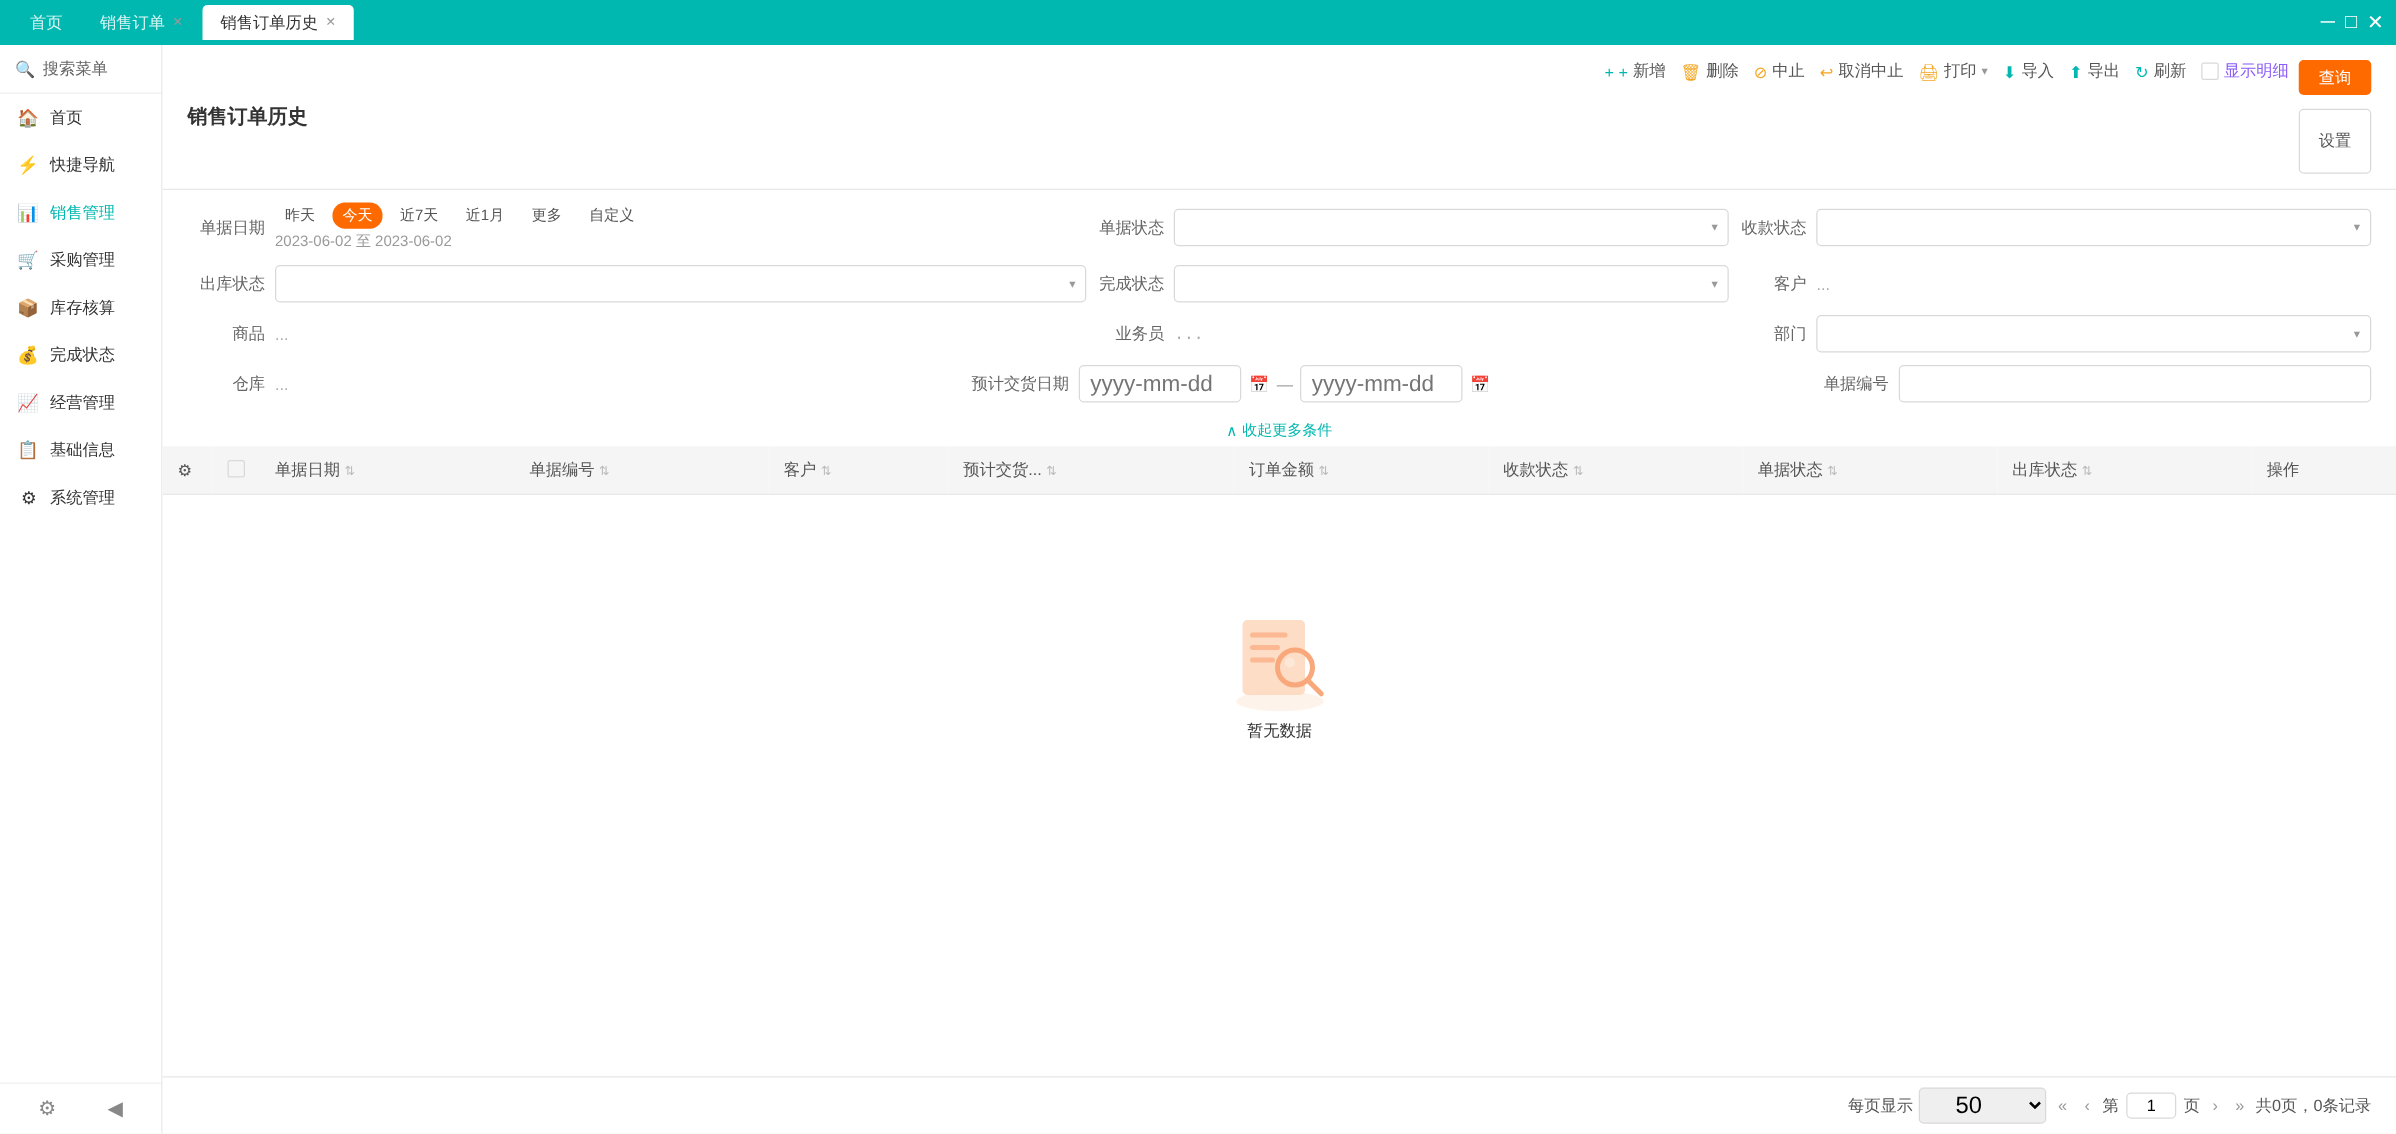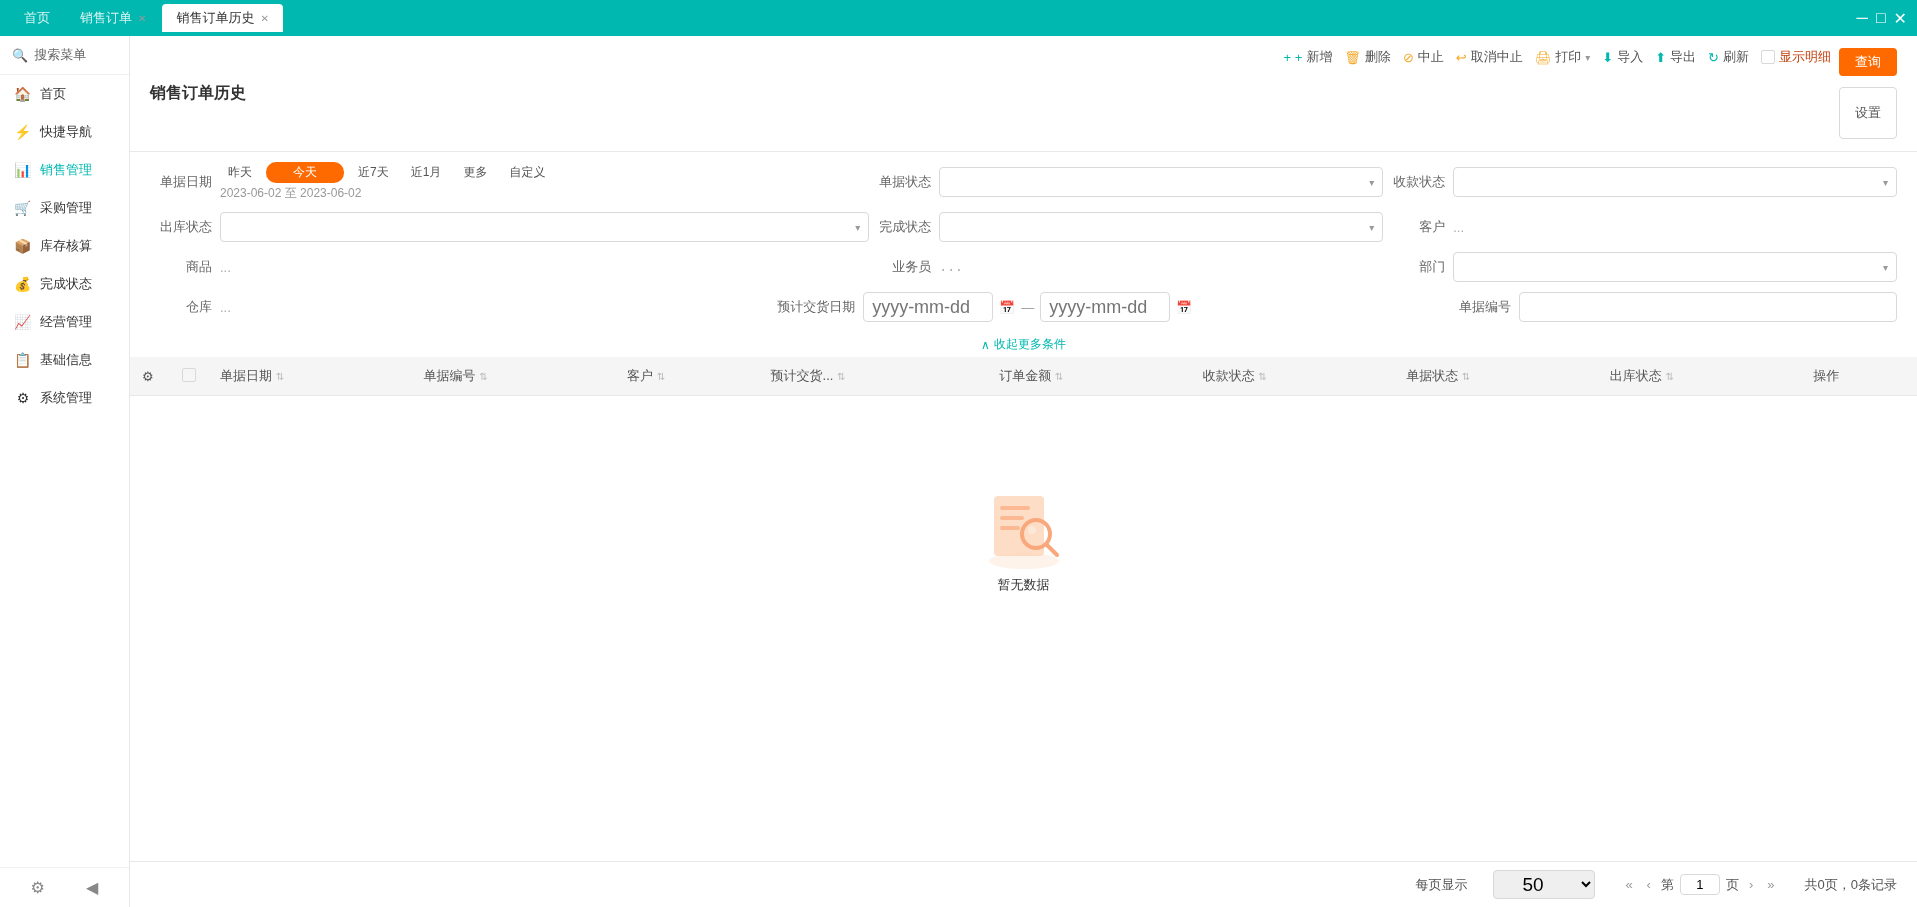--- a/index.html
+++ b/index.html
@@ -29,48 +29,48 @@
     
     .main { flex: 1; display: flex; flex-direction: column; overflow: hidden; background: #f5f5f5; }
 
     
     .page-header { background: #fff; padding: 12px 20px; border-bottom: 1px solid #e8e8e8; display: flex; align-items: center; justify-content: space-between; flex-shrink: 0; }
     .page-title { font-size: 16px; font-weight: 600; color: #333; }
     .toolbar-btn { display: flex; align-items: center; gap: 4px; font-size: 13px; color: #555; cursor: pointer; }
     .toolbar-btn .icon { color: #00b8b0; }
     .query-btn { background: #ff6a00; color: white; border: none; border-radius: 4px; padding: 5px 16px; cursor: pointer; font-size: 13px; }
     .settings-btn { background: #fff; color: #555; border: 1px solid #d9d9d9; border-radius: 4px; padding: 16px 12px; cursor: pointer; font-size: 13px; margin-top: 4px; }
-    .display-check { display: flex; align-items: center; gap: 4px; font-size: 13px; color: #c2410c; cursor: pointer; justify-content: center; }
+    .display-check { display: flex; align-items: center; gap: 4px; font-size: 13px; color: #8b5cf6; cursor: pointer; justify-content: center; }
     .filter-row { display: flex; align-items: center; margin-bottom: 10px; gap: 0; }
     .filter-row:last-child { margin-bottom: 0; }
     .filter-item { display: flex; align-items: center; flex: 1; min-width: 0; }
     .filter-label { color: #666; font-size: 13px; white-space: nowrap; min-width: 70px; text-align: right; padding-right: 8px; }
     .filter-control { flex: 1; min-width: 0; }
     .filter-select { display: flex; align-items: center; justify-content: space-between; border: 1px solid #d9d9d9; border-radius: 4px; padding: 4px 8px; cursor: pointer; background: #fff; font-size: 13px; color: #999; height: 30px; }
     .filter-select .arrow { color: #999; font-size: 10px; }
     .filter-input { border: 1px solid #d9d9d9; border-radius: 4px; padding: 4px 8px; font-size: 18px; color: #999; height: 30px; width: 100%; background: #fff; }
     .filter-dots { color: #aaa; cursor: pointer; }
     .date-filter { display: flex; align-items: center; gap: 6px; }
     .date-tag { padding: 2px 8px; border-radius: 3px; font-size: 12px; cursor: pointer; color: #555; }
-    .date-tag.active { background: #ff6a00; color: white; border-radius: 10px; padding: 2px 27px; }
+    .date-tag.active { background: #ff6a00; color: white; border-radius: 10px; padding: 2px 8px; }
     .date-sub { font-size: 12px; color: #999; margin-top: 2px; }
     .collapse-btn { display: flex; align-items: center; justify-content: center; gap: 4px; color: #00b8b0; font-size: 12px; cursor: pointer; padding: 4px 0; }
 
     
     .table-area { flex: 1; background: #fff; margin: 0; overflow: auto; }
     .data-table { width: 100%; border-collapse: collapse; }
     .data-table th { background: #f5f5f5; padding: 10px 12px; text-align: left; font-size: 13px; color: #555; font-weight: normal; border-bottom: 1px solid #e8e8e8; white-space: nowrap; }
     .data-table th .sort-icon { color: #bbb; font-size: 10px; }
     .data-table td { padding: 10px 12px; font-size: 13px; color: #333; border-bottom: 1px solid #f0f0f0; }
     .table-settings-col { width: 40px; text-align: center; }
     .table-check-col { width: 36px; text-align: center; }
     .empty-state { display: flex; flex-direction: column; align-items: center; justify-content: center; padding: 80px 0; }
 
     
-    .footer { background: #fff; border-top: 1px solid #e8e8e8; padding: 8px 20px; display: flex; align-items: center; justify-content: flex-end; gap: 26px; flex-shrink: 0; font-size: 13px; color: #555; }
+    .footer { background: #fff; border-top: 1px solid #e8e8e8; padding: 8px 20px; display: flex; align-items: center; justify-content: flex-end; gap: 5px; flex-shrink: 0; font-size: 13px; color: #555; }
     .page-size-select { border: 1px solid #d9d9d9; border-radius: 4px; padding: 2px 24px; font-size: 19px; }
     .page-nav { display: flex; align-items: center; gap: 6px; }
     .page-nav .nav-btn { color: #999; cursor: pointer; padding: 2px 4px; }
     .page-input { border: 1px solid #d9d9d9; border-radius: 4px; width: 40px; text-align: center; padding: 2px 4px; font-size: 13px; }
 
     
     .empty-svg { width: 120px; height: 100px; }
 
     
     .cb { width: 14px; height: 14px; border: 1px solid #d9d9d9; border-radius: 2px; display: inline-block; }

